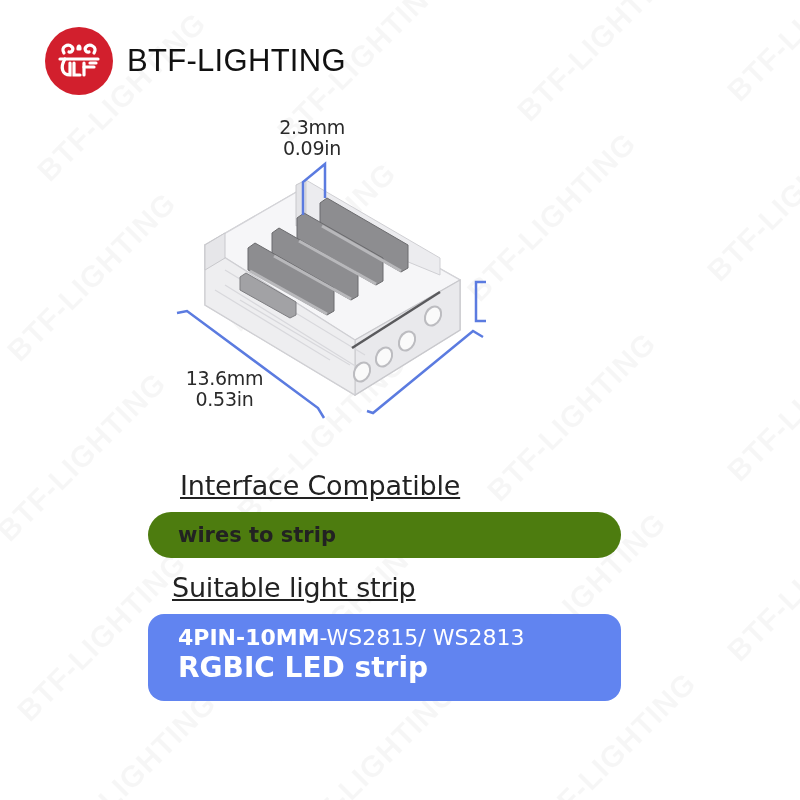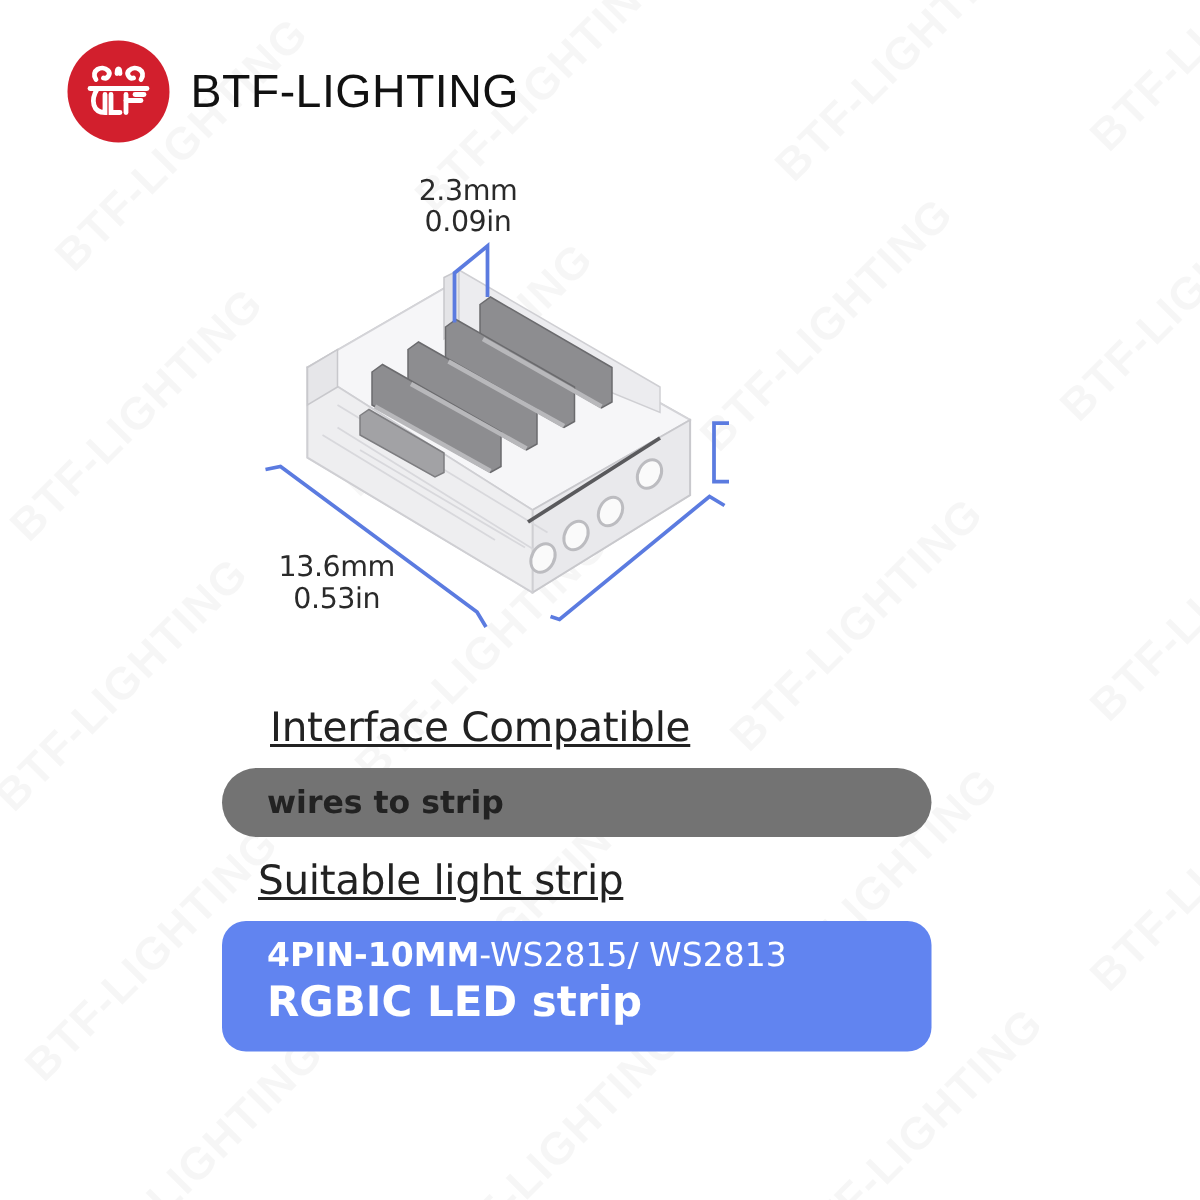--- a/index.html
+++ b/index.html
@@ -18,21 +18,21 @@
   .brand-name { font-family: "Liberation Sans", sans-serif; font-size: 31px; color: #111; letter-spacing: 0.3px; }
 
   .diagram { position: absolute; left: 0; top: 0; width: 800px; height: 460px; }
   .dim { position: absolute; font-family: "DejaVu Sans", sans-serif; font-size: 19px; line-height: 21px; color: #2a2a2a; letter-spacing: -0.3px; text-align: center; }
   .dim.left { text-align: left; }
 
   .section-label { position: absolute; font-family: "DejaVu Sans", sans-serif; font-size: 27px; color: #222; letter-spacing: -0.2px; text-decoration: underline; }
 
   .pill-gray {
     position: absolute; left: 148px; top: 512px; width: 473px; height: 46px;
-    background: #737373; border-radius: 23px; display: flex; align-items: center; padding-left: 30px;
+    background: #4d7c0f; border-radius: 23px; display: flex; align-items: center; padding-left: 30px;
   }
   .pill-gray span { font-family: "DejaVu Sans", sans-serif; font-weight: bold; font-size: 21px; color: #222; }
 
   .pill-blue {
     position: absolute; left: 148px; top: 614px; width: 473px; height: 87px;
     background: #6184f0; border-radius: 16px; padding: 9px 0 0 30px; color: #fff;
   }
   .pill-blue .line1 { font-size: 22px; line-height: 30px; white-space: nowrap; }
   .pill-blue .line1 b { font-weight: bold; }
   .pill-blue .line2 { font-size: 28px; line-height: 30px; font-weight: bold; }

